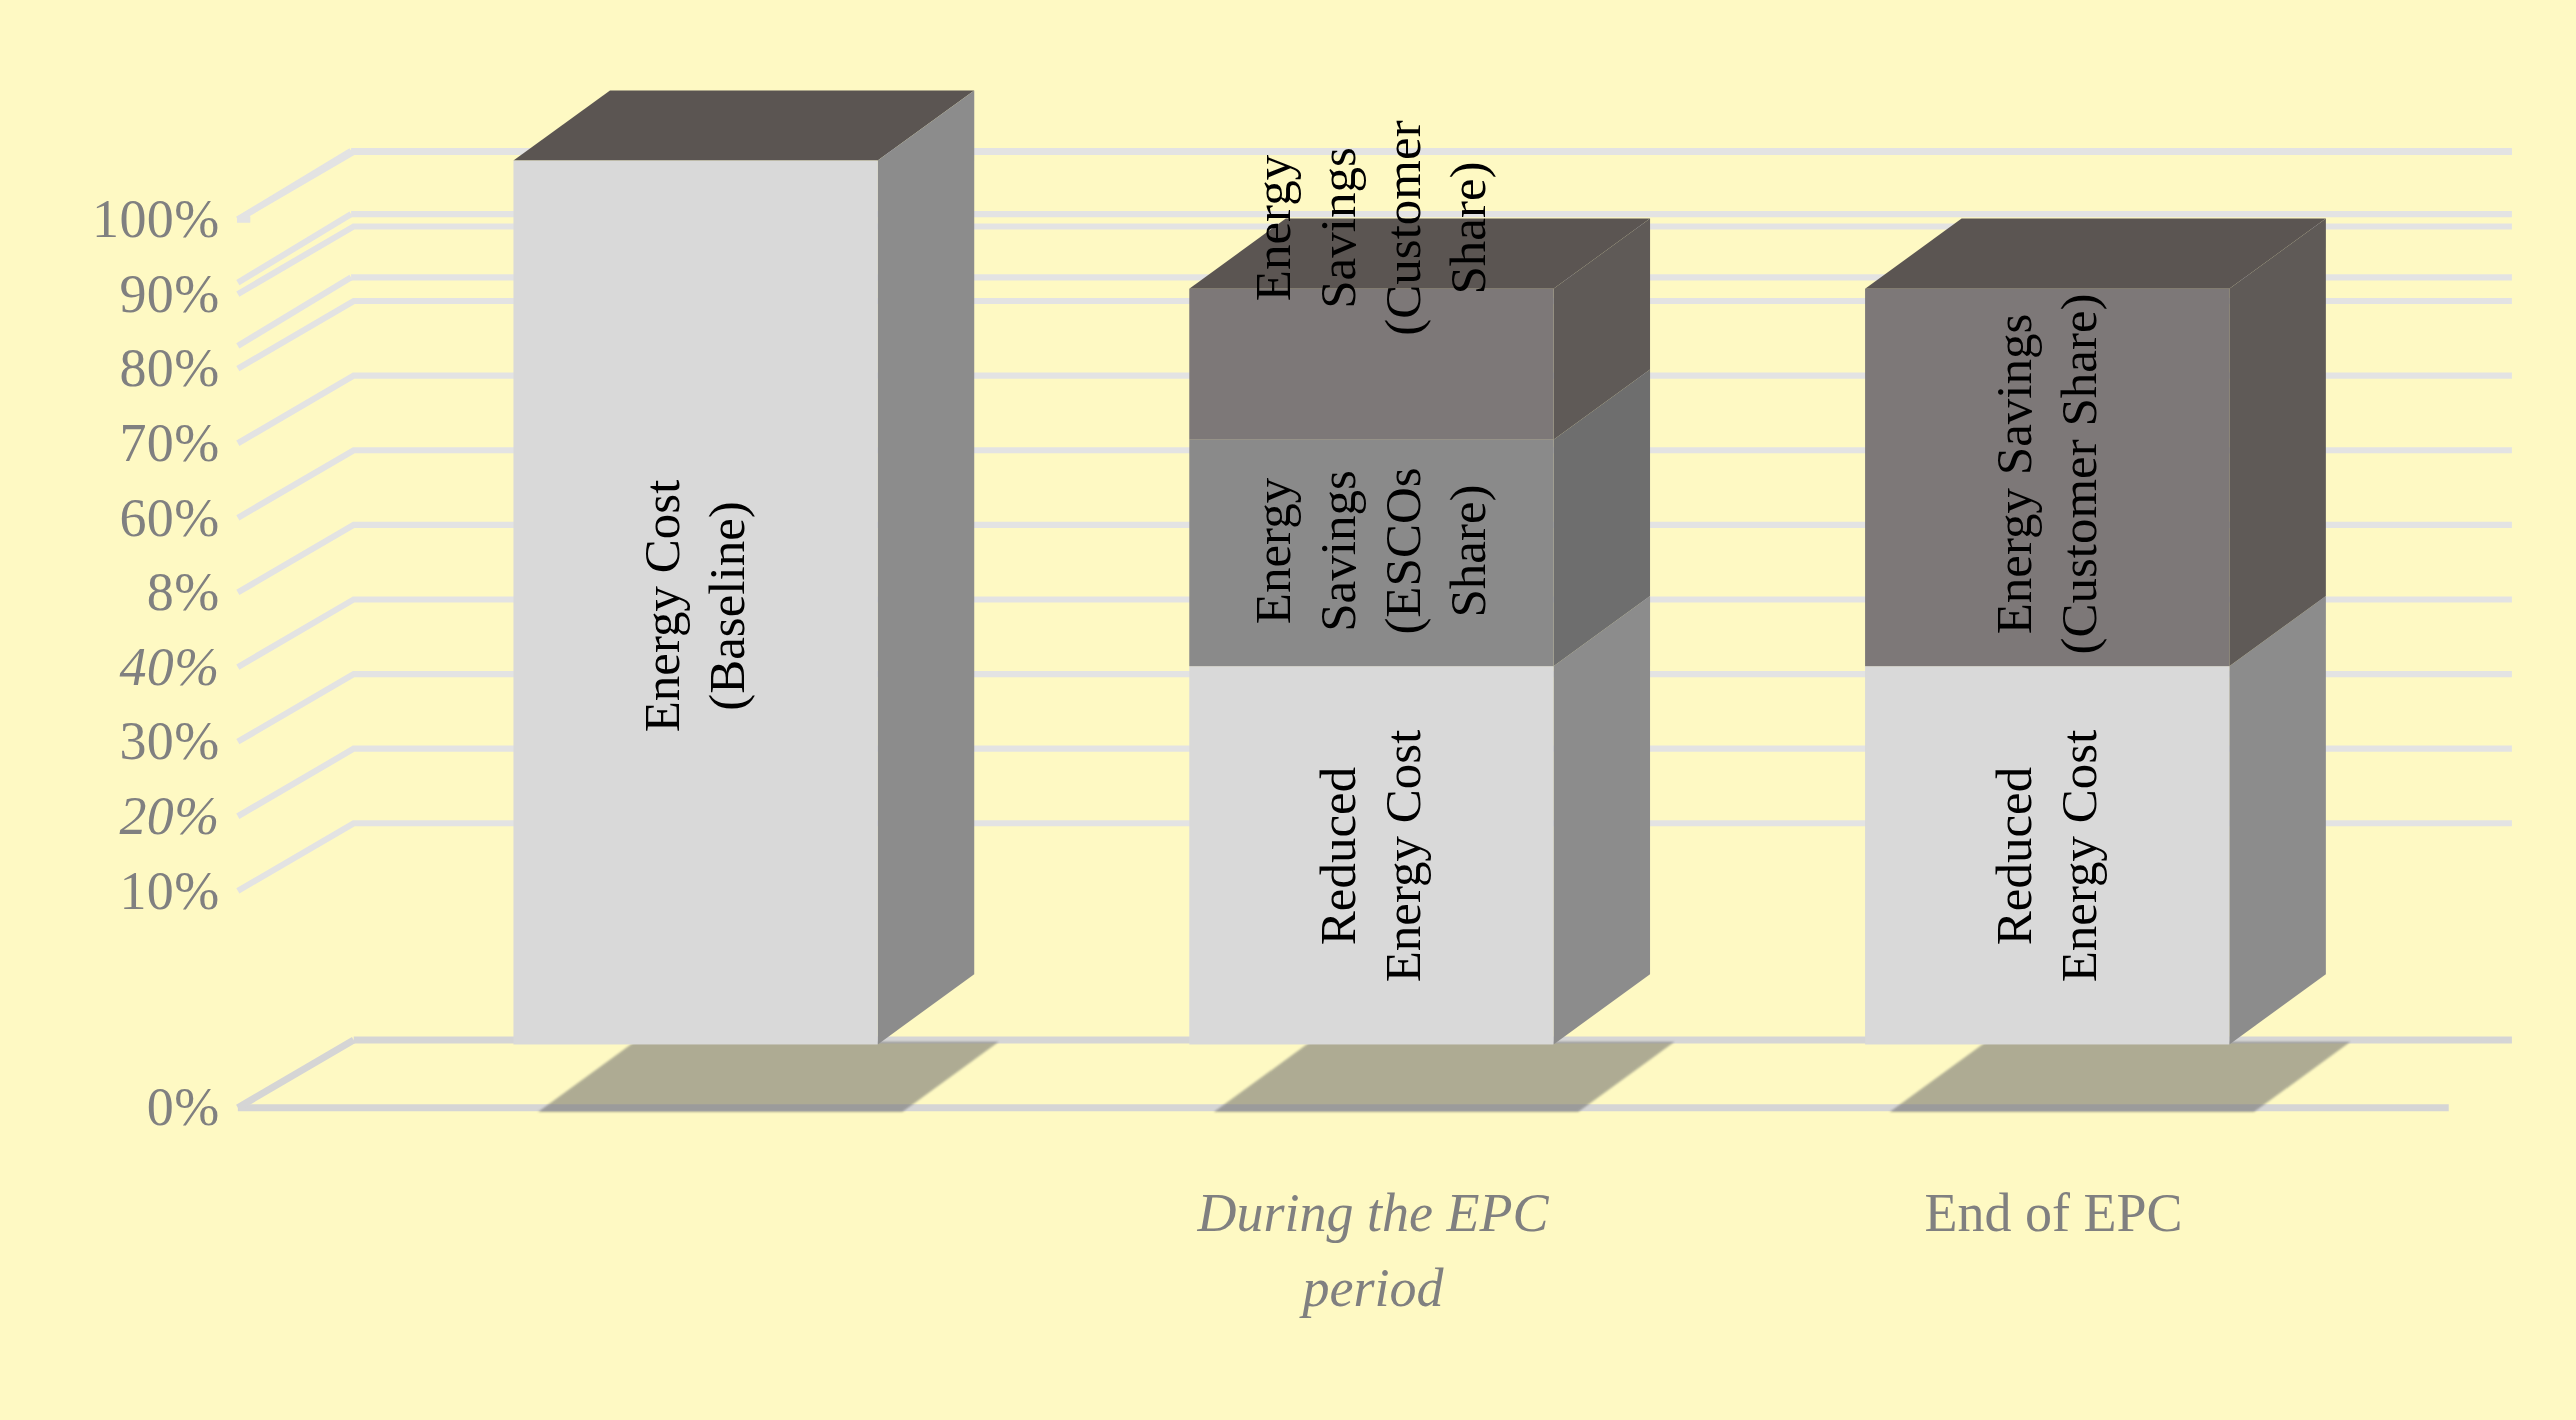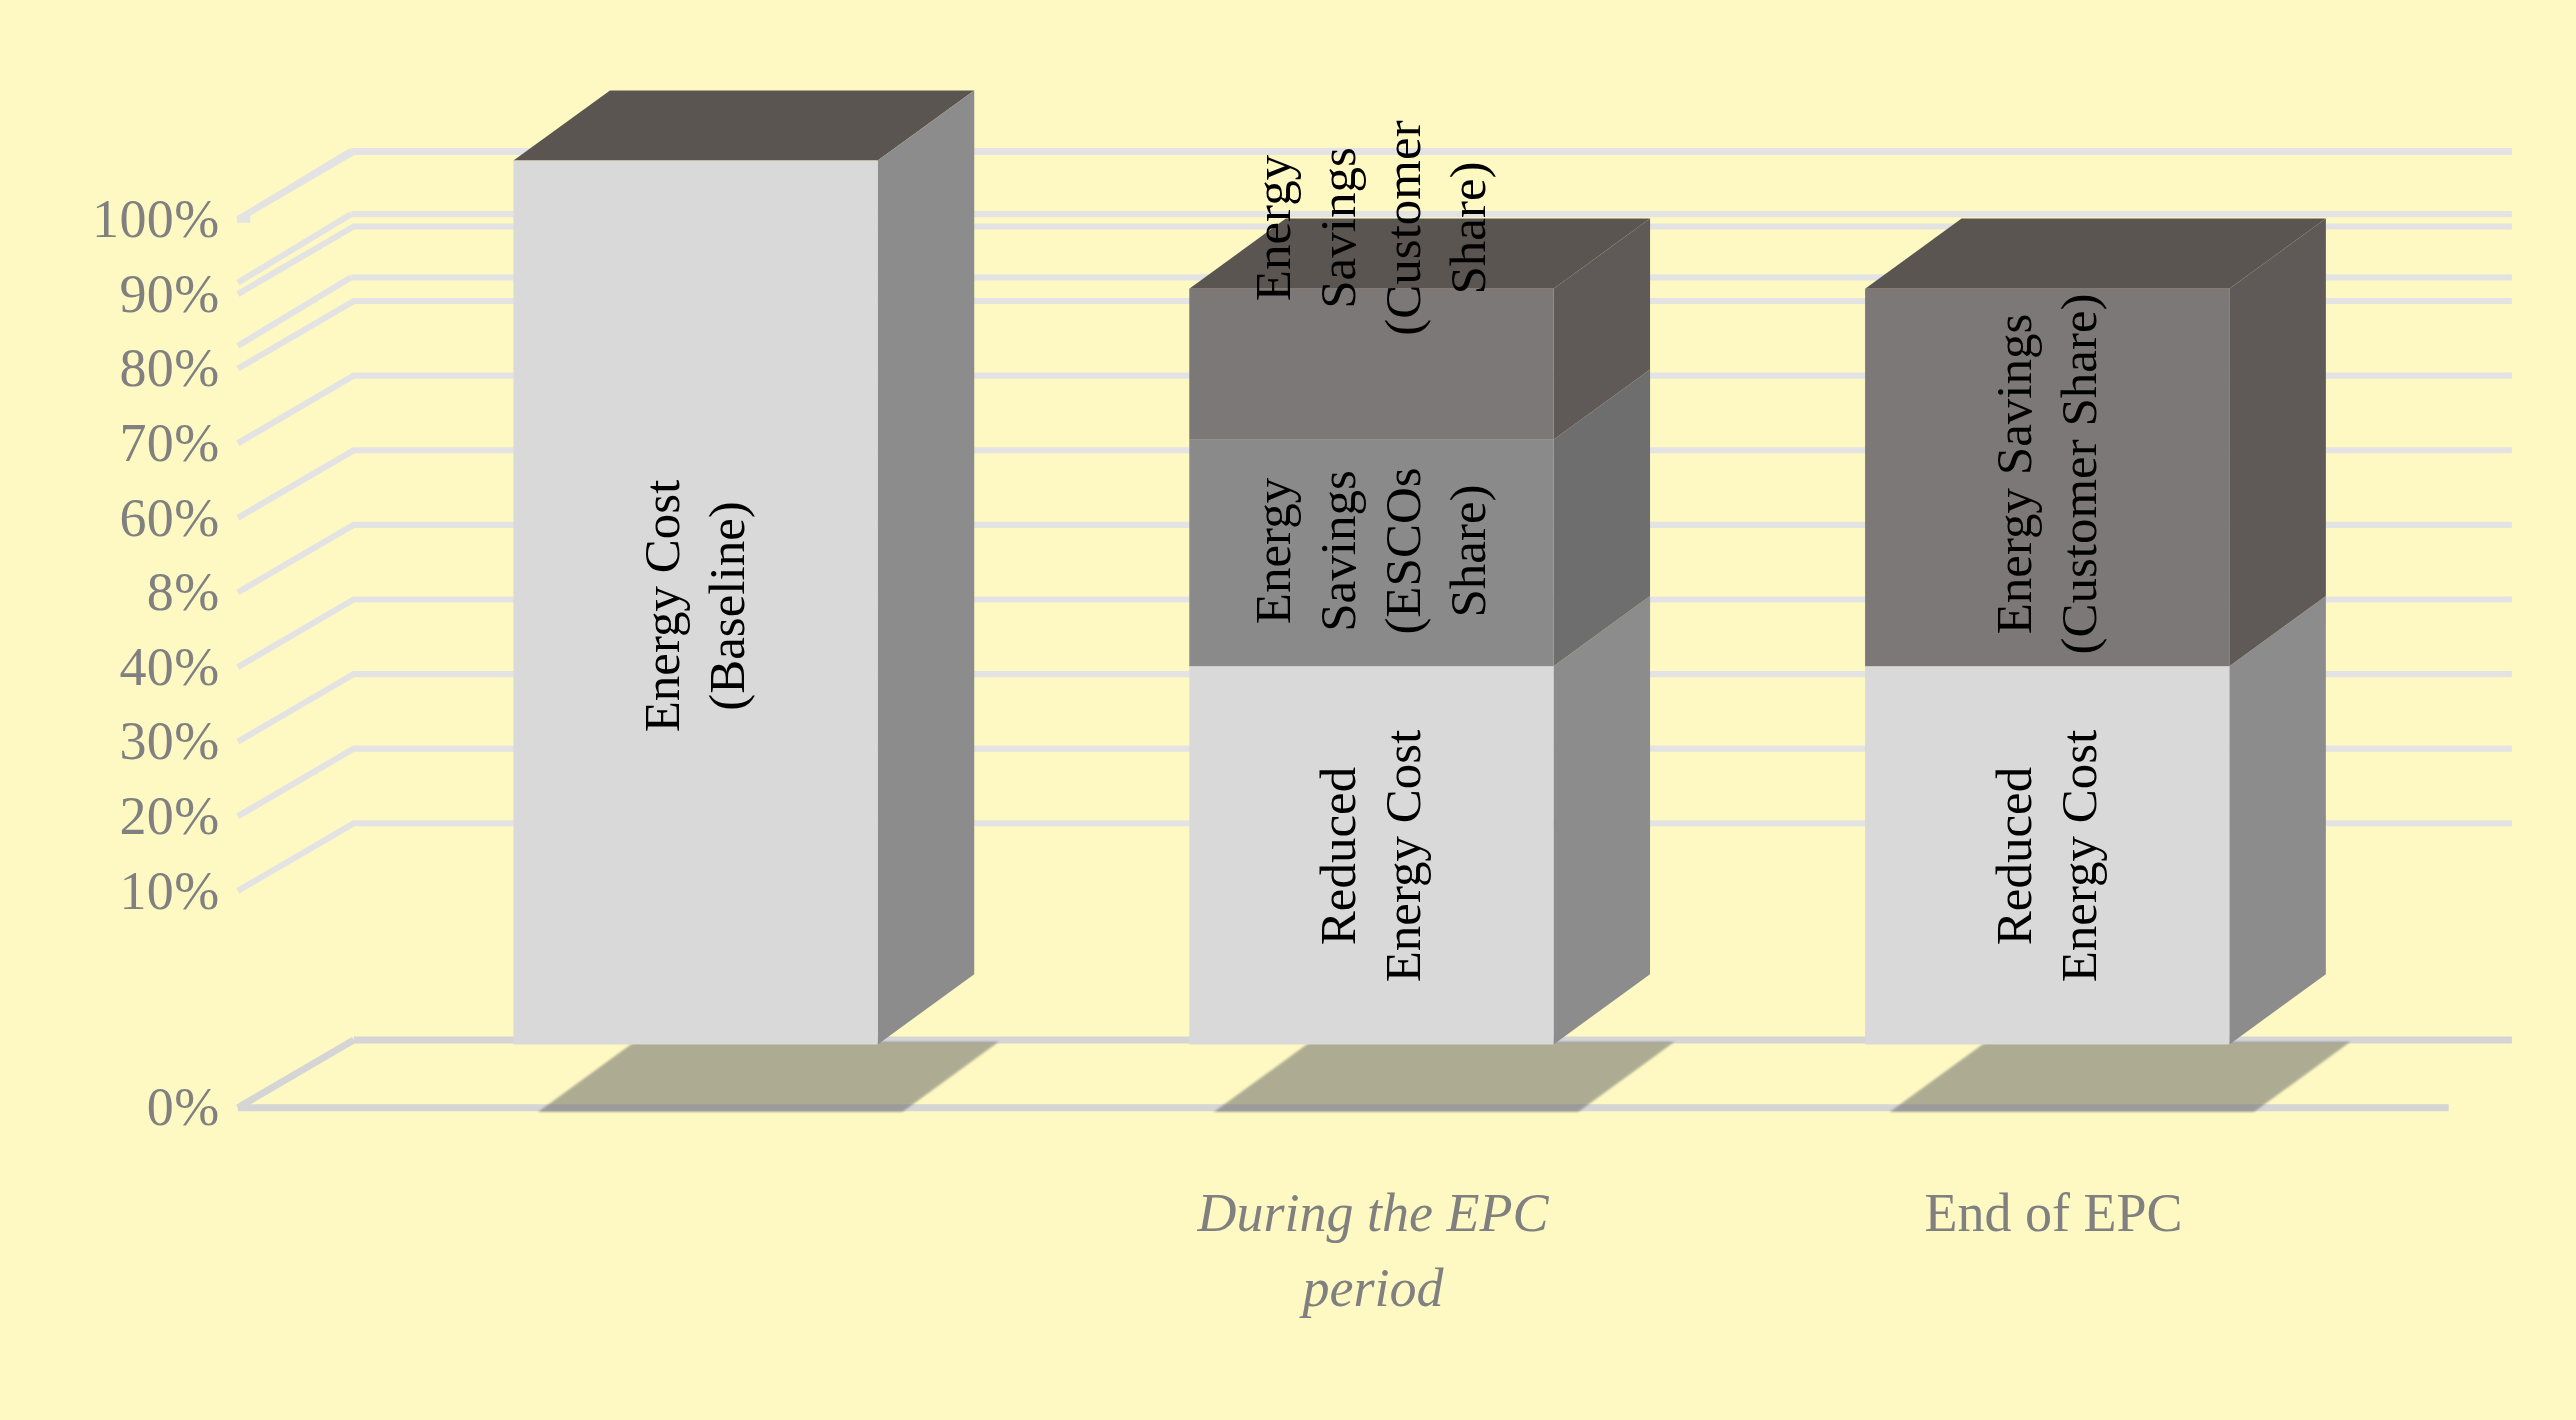--- a/index.html
+++ b/index.html
@@ -160,23 +160,23 @@
     </g>
   </svg>
 
   <div>
     <div class="ytick" style="left:17.6px; top:192px;">100%</div>
     <div class="ytick" style="left:17.6px; top:267px;">90%</div>
     <div class="ytick" style="left:17.6px; top:341px;">80%</div>
     <div class="ytick" style="left:17.6px; top:416px;">70%</div>
     <div class="ytick" style="left:17.6px; top:491px;">60%</div>
     <div class="ytick" style="left:17.6px; top:565px;">8%</div>
-    <div class="ytick" style="left:17.6px; top:640px;">40%</div>
+    <div class="ytick" style="left:17.6px; top:640px;font-style:italic;">40%</div>
     <div class="ytick" style="left:17.6px; top:714px;">30%</div>
-    <div class="ytick" style="left:17.6px; top:789px;">20%</div>
+    <div class="ytick" style="left:17.6px; top:789px;font-style:italic;">20%</div>
     <div class="ytick" style="left:17.6px; top:864px;">10%</div>
     <div class="ytick" style="left:17.6px; top:1080px;">0%</div>
   </div>
 
   <div class="seglabel rot" style="left:695px; top:606px; width:667px;">Energy Cost
 (Baseline)</div>
 
   <div class="seglabel rot" style="left:1371px; top:856px; width:369px;">Reduced
 Energy Cost</div>
   <div class="seglabel rot" style="left:1371px; top:551px; width:351px;">Energy

